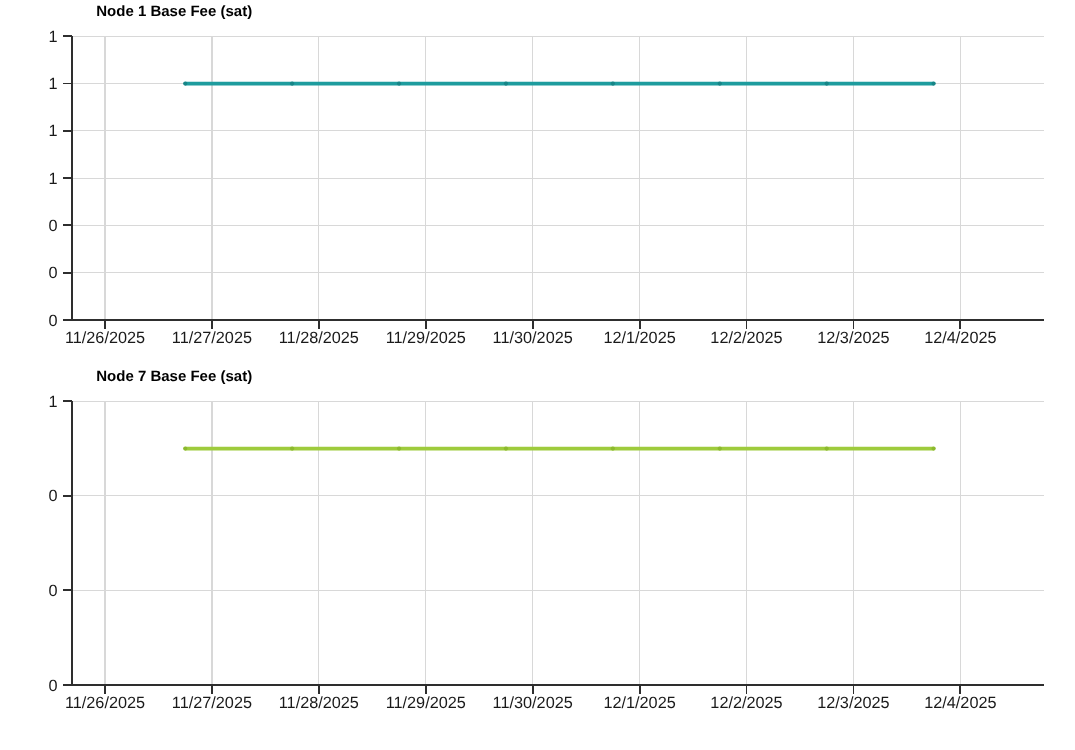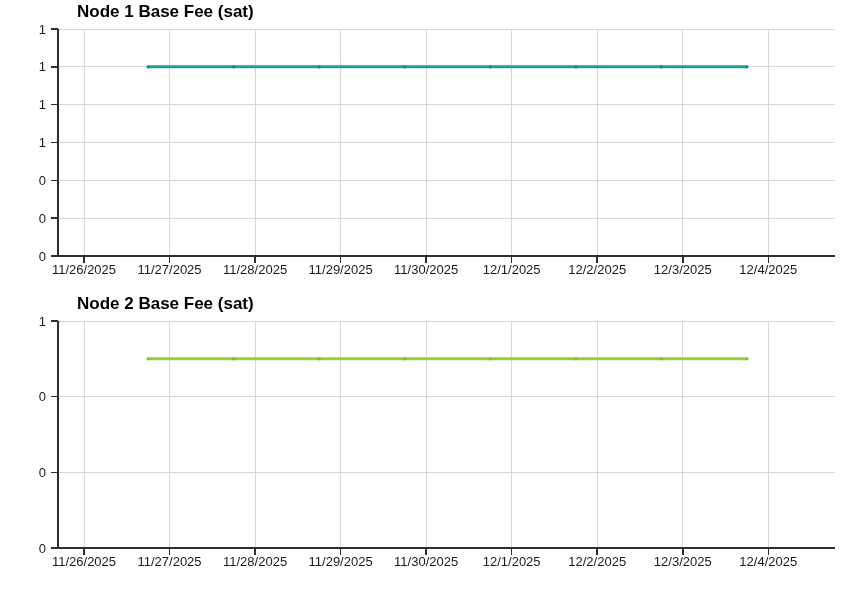--- a/index.html
+++ b/index.html
@@ -6,21 +6,21 @@
   body{
     width:860px;height:600px;overflow:hidden;background:#ffffff;
     font-family:"Liberation Sans","DejaVu Sans",sans-serif;
     position:relative;
   }
   .chart{position:absolute;left:0;width:860px;}
   #chart-0{top:0;height:292px;}
   #chart-1{top:292px;height:308px;}
   .chart-title{
     position:absolute;left:77px;top:2px;margin:0;
-    font-size:17px;font-weight:700;color:#000000;white-space:nowrap;
+    font-size:12px;font-weight:700;color:#000000;white-space:nowrap;
   }
   .plot{position:absolute;left:0;top:0;}
   .plot text{
     font-family:"Liberation Sans","DejaVu Sans",sans-serif;
     font-size:13px;fill:#1a1a1a;
   }
 </style>
 </head>
 <body>
 
@@ -84,21 +84,21 @@
         <circle cx="319.23267326732673" cy="66.83333333333331" r="1.7" fill="#178587"></circle>
         <circle cx="404.76622662266226" cy="66.83333333333331" r="1.7" fill="#178587"></circle>
         <circle cx="490.2997799779978" cy="66.83333333333331" r="1.7" fill="#178587"></circle>
         <circle cx="575.8333333333333" cy="66.83333333333331" r="1.7" fill="#178587"></circle>
         <circle cx="661.3668866886688" cy="66.83333333333331" r="1.7" fill="#178587"></circle>
         <circle cx="746.9004400440045" cy="66.83333333333331" r="1.7" fill="#178587"></circle>
       </svg>
   </section>
 
   <section class="chart" id="chart-1">
-    <h2 class="chart-title">Node 2 Base Fee (sat)</h2>
+    <h2 class="chart-title">Node 7 Base Fee (sat)</h2>
     <svg id="plot-1" class="plot" width="860" height="308" viewBox="0 0 860 308">
         <line x1="84.01540154015402" y1="29" x2="84.01540154015402" y2="256" stroke="#d8d8d8" stroke-width="1" shape-rendering="crispEdges"></line>
         <line x1="84.01540154015402" y1="256" x2="84.01540154015402" y2="263" stroke="#2e2e2e" stroke-width="1.5" shape-rendering="crispEdges"></line>
         <text x="84.01540154015402" y="274" text-anchor="middle">11/26/2025</text>
         <line x1="169.54895489548954" y1="29" x2="169.54895489548954" y2="256" stroke="#d8d8d8" stroke-width="1" shape-rendering="crispEdges"></line>
         <line x1="169.54895489548954" y1="256" x2="169.54895489548954" y2="263" stroke="#2e2e2e" stroke-width="1.5" shape-rendering="crispEdges"></line>
         <text x="169.54895489548954" y="274" text-anchor="middle">11/27/2025</text>
         <line x1="255.0825082508251" y1="29" x2="255.0825082508251" y2="256" stroke="#d8d8d8" stroke-width="1" shape-rendering="crispEdges"></line>
         <line x1="255.0825082508251" y1="256" x2="255.0825082508251" y2="263" stroke="#2e2e2e" stroke-width="1.5" shape-rendering="crispEdges"></line>
         <text x="255.0825082508251" y="274" text-anchor="middle">11/28/2025</text>

